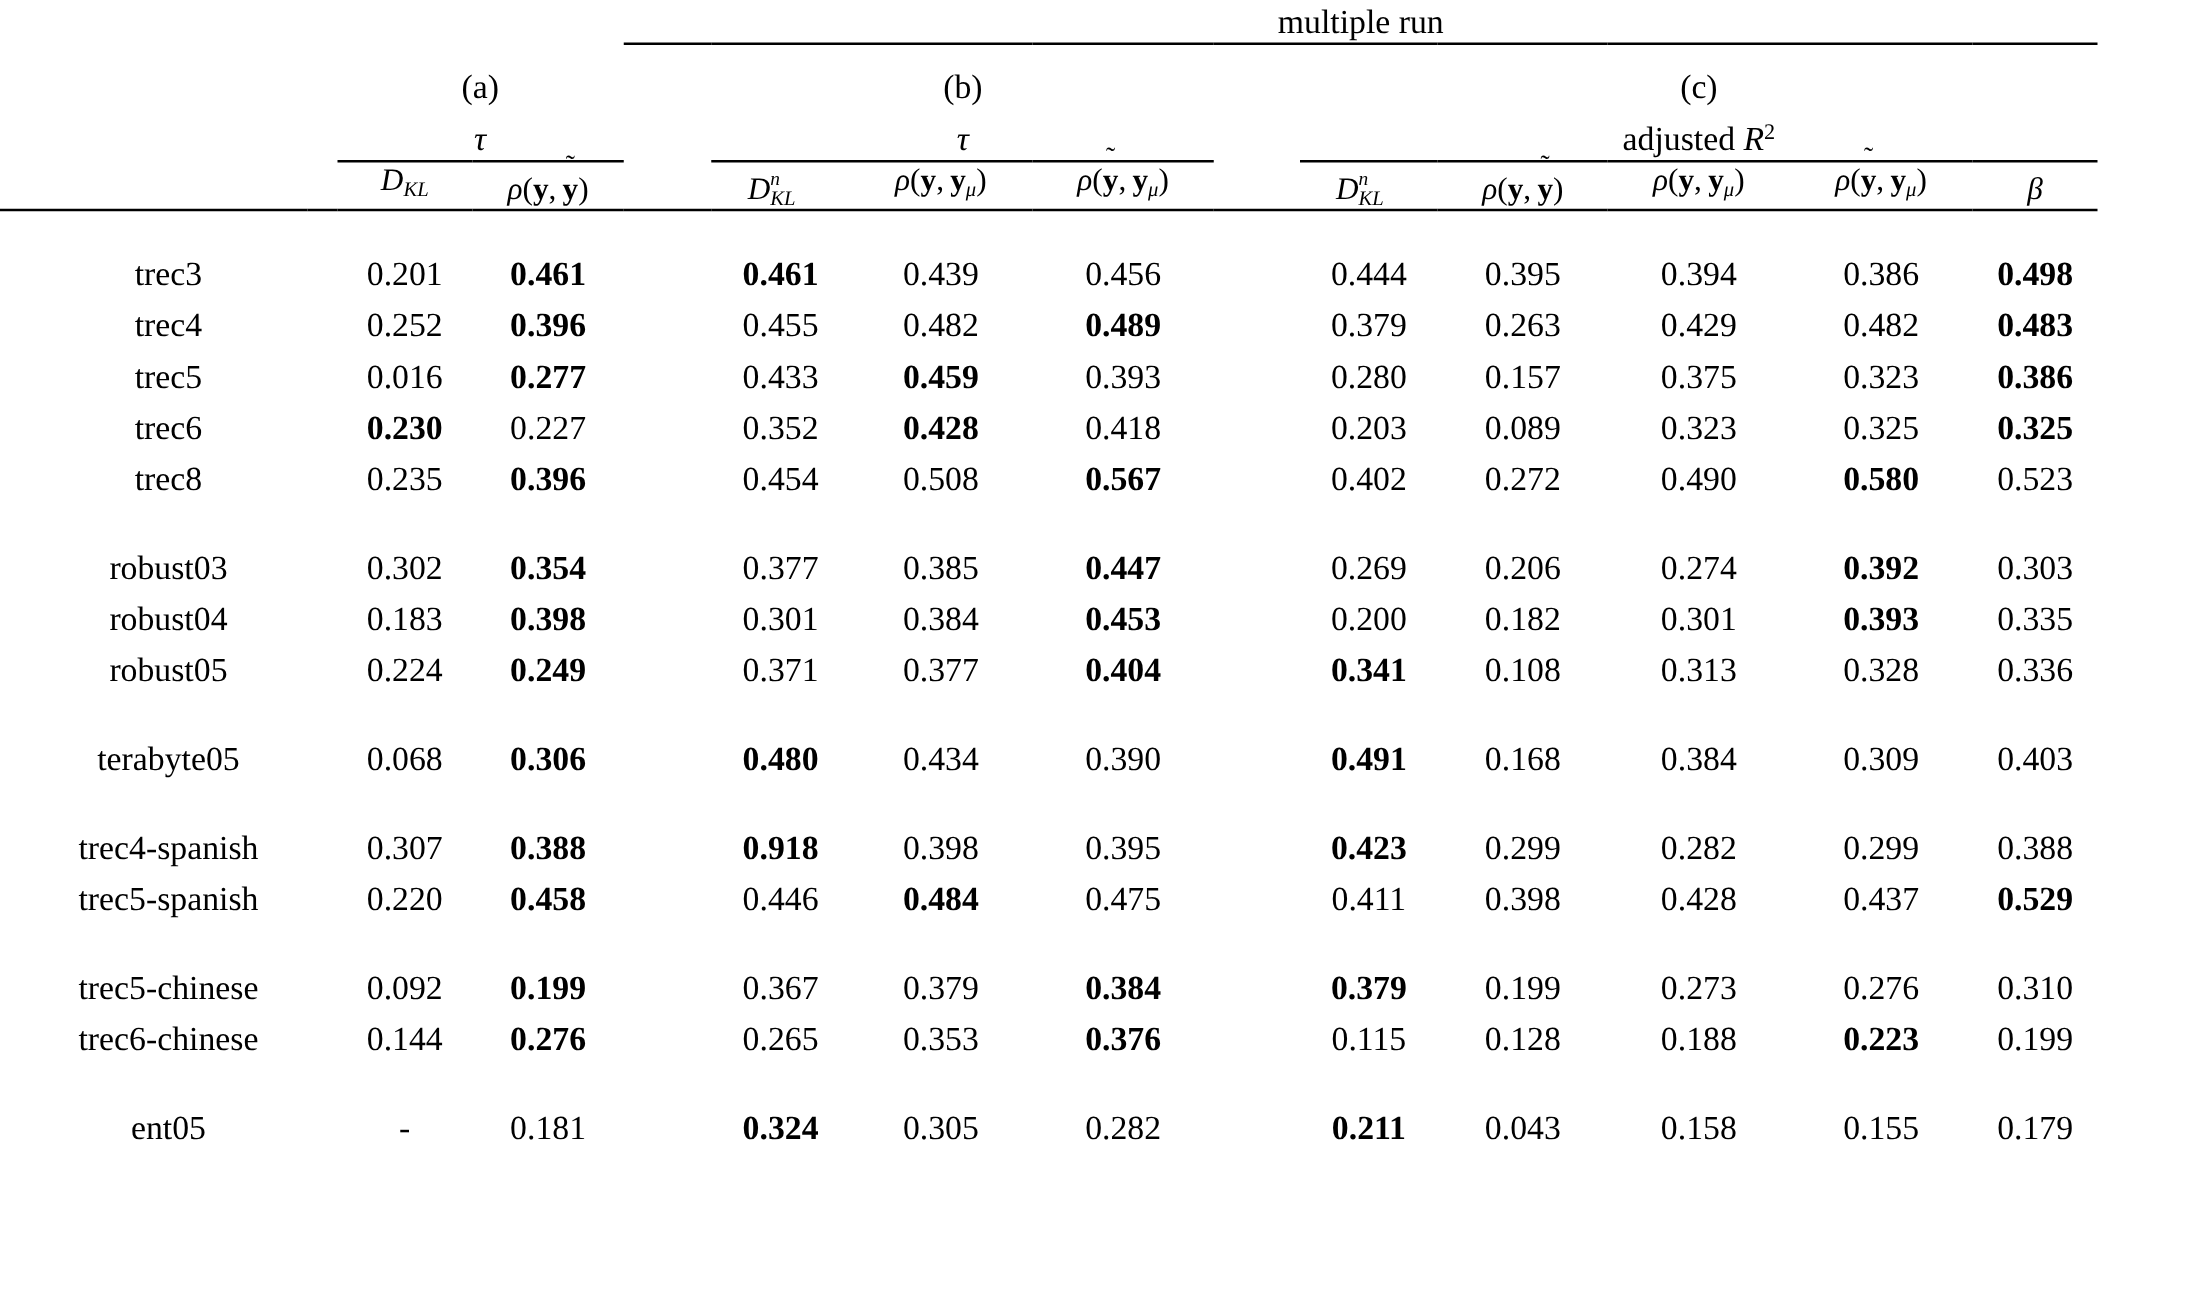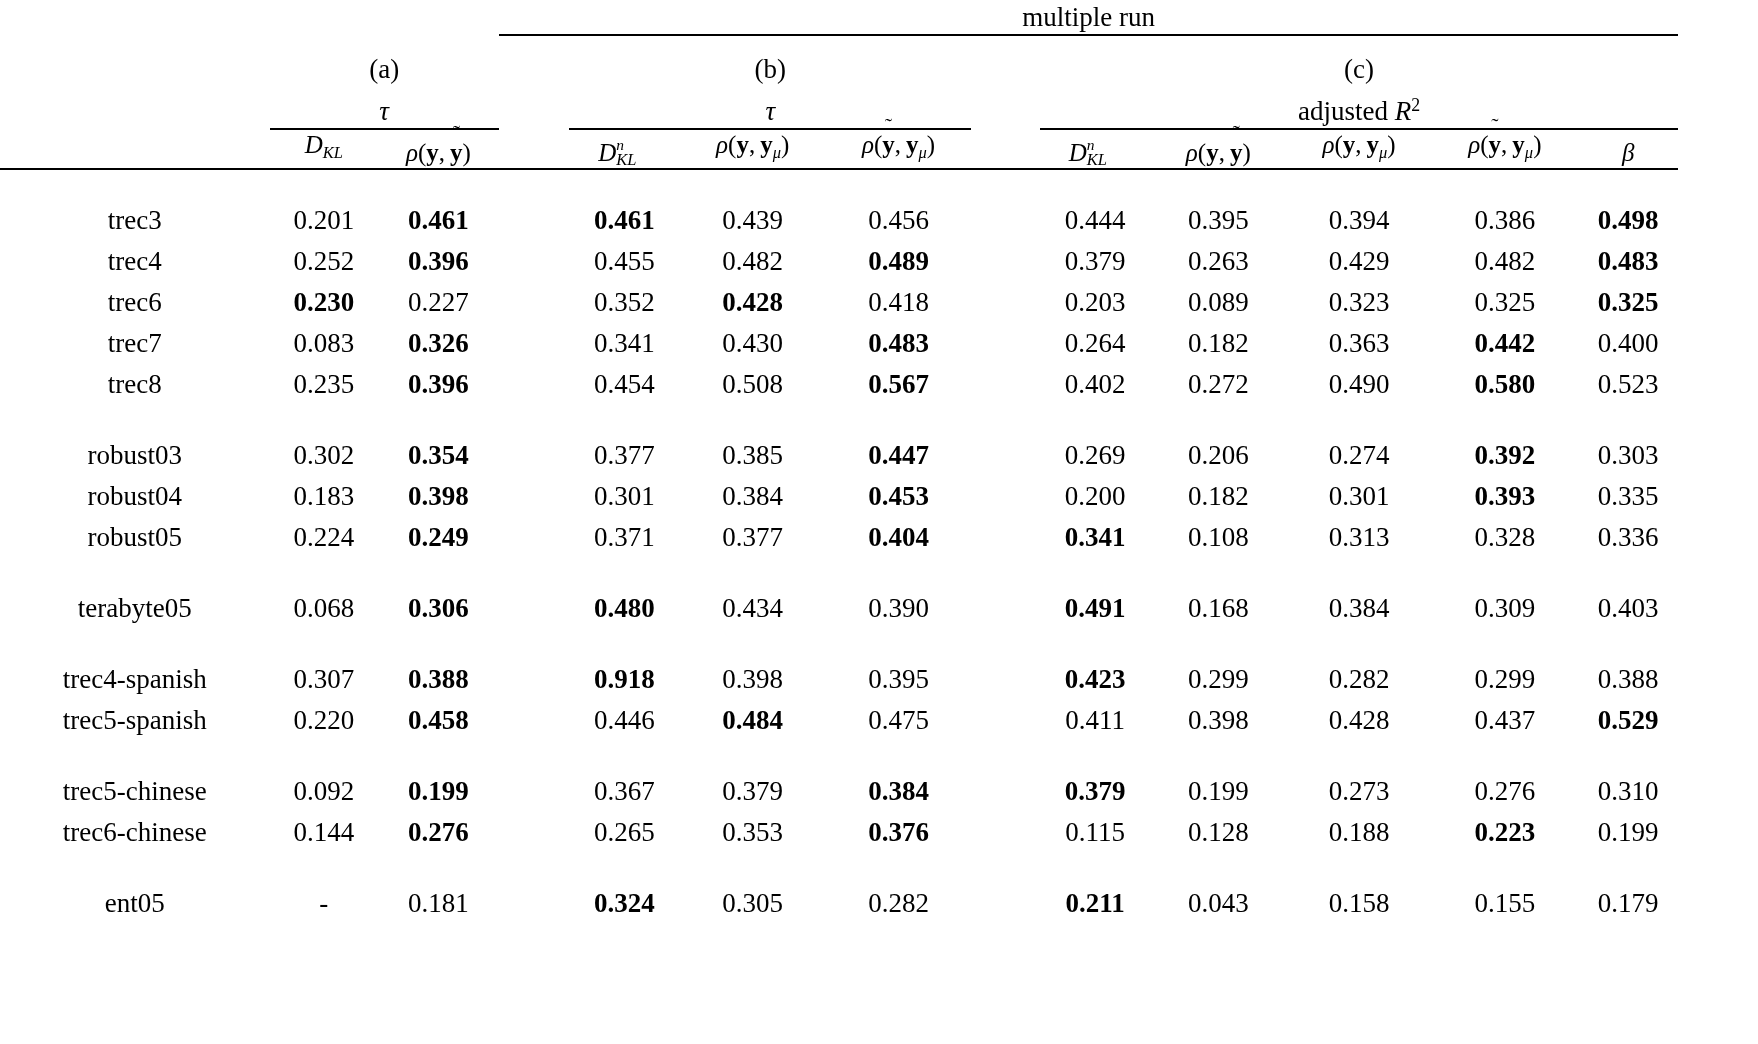--- a/index.html
+++ b/index.html
@@ -318,52 +318,52 @@
           <td class="num bold">0.489</td>
           <td></td>
           <td class="num">0.379</td>
           <td class="num">0.263</td>
           <td class="num">0.429</td>
           <td class="num">0.482</td>
           <td class="num bold">0.483</td>
           <td></td>
         </tr>
         <tr class="datarow">
+          <td colspan="2" class="rowlabel">trec5</td>
+          <td class="num">0.016</td>
+          <td class="num bold">0.277</td>
+          <td></td>
+          <td class="num">0.433</td>
+          <td class="num bold">0.459</td>
+          <td class="num">0.393</td>
+          <td></td>
+          <td class="num">0.280</td>
+          <td class="num">0.157</td>
+          <td class="num">0.375</td>
+          <td class="num">0.323</td>
+          <td class="num bold">0.386</td>
+          <td></td>
+        </tr>
+        <tr class="datarow">
           <td colspan="2" class="rowlabel">trec6</td>
           <td class="num bold">0.230</td>
           <td class="num">0.227</td>
           <td></td>
           <td class="num">0.352</td>
           <td class="num bold">0.428</td>
           <td class="num">0.418</td>
           <td></td>
           <td class="num">0.203</td>
           <td class="num">0.089</td>
           <td class="num">0.323</td>
           <td class="num">0.325</td>
           <td class="num bold">0.325</td>
           <td></td>
         </tr>
         <tr class="datarow">
-          <td colspan="2" class="rowlabel">trec7</td>
-          <td class="num">0.083</td>
-          <td class="num bold">0.326</td>
-          <td></td>
-          <td class="num">0.341</td>
-          <td class="num">0.430</td>
-          <td class="num bold">0.483</td>
-          <td></td>
-          <td class="num">0.264</td>
-          <td class="num">0.182</td>
-          <td class="num">0.363</td>
-          <td class="num bold">0.442</td>
-          <td class="num">0.400</td>
-          <td></td>
-        </tr>
-        <tr class="datarow">
           <td colspan="2" class="rowlabel">trec8</td>
           <td class="num">0.235</td>
           <td class="num bold">0.396</td>
           <td></td>
           <td class="num">0.454</td>
           <td class="num">0.508</td>
           <td class="num bold">0.567</td>
           <td></td>
           <td class="num">0.402</td>
           <td class="num">0.272</td>

